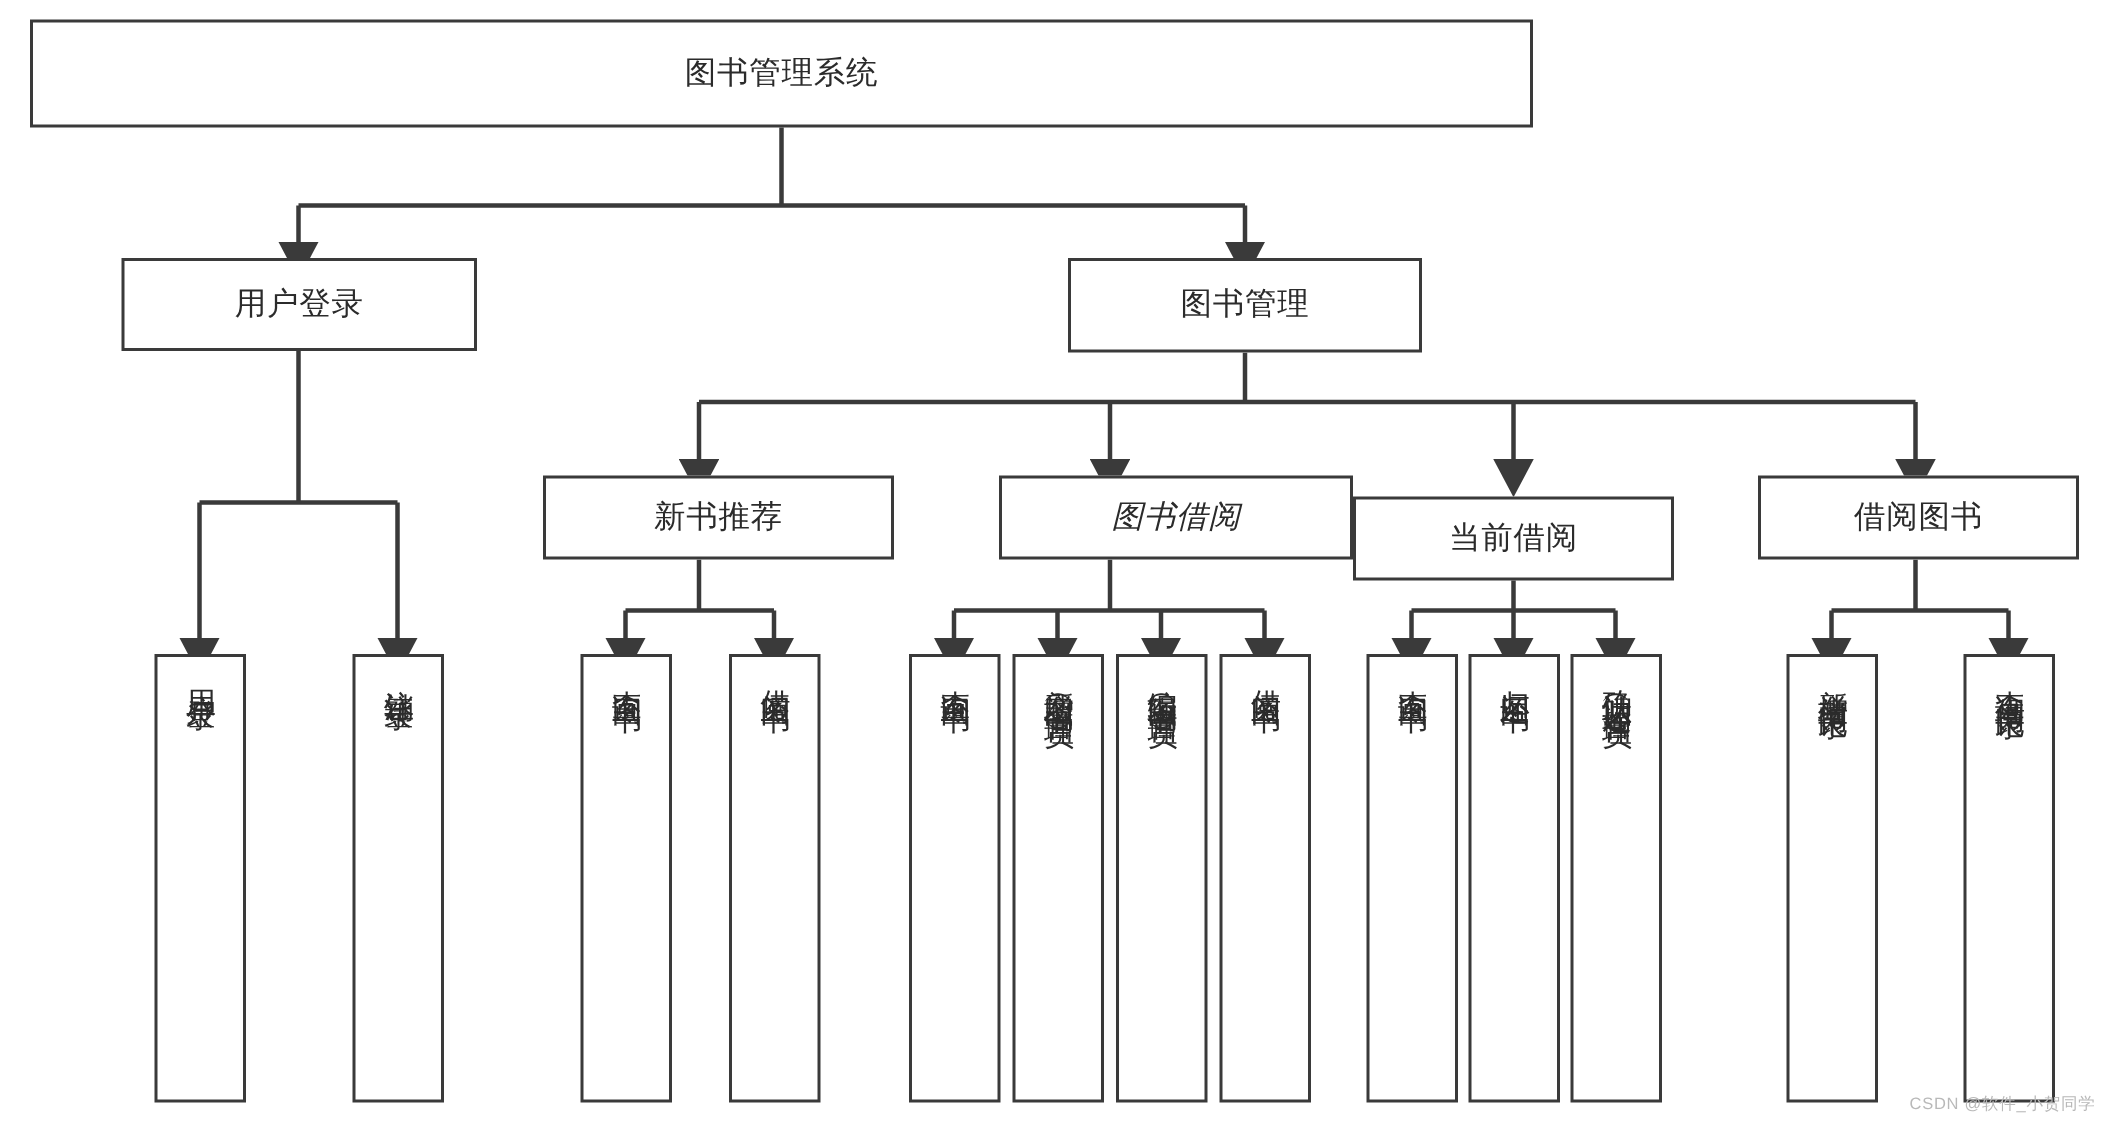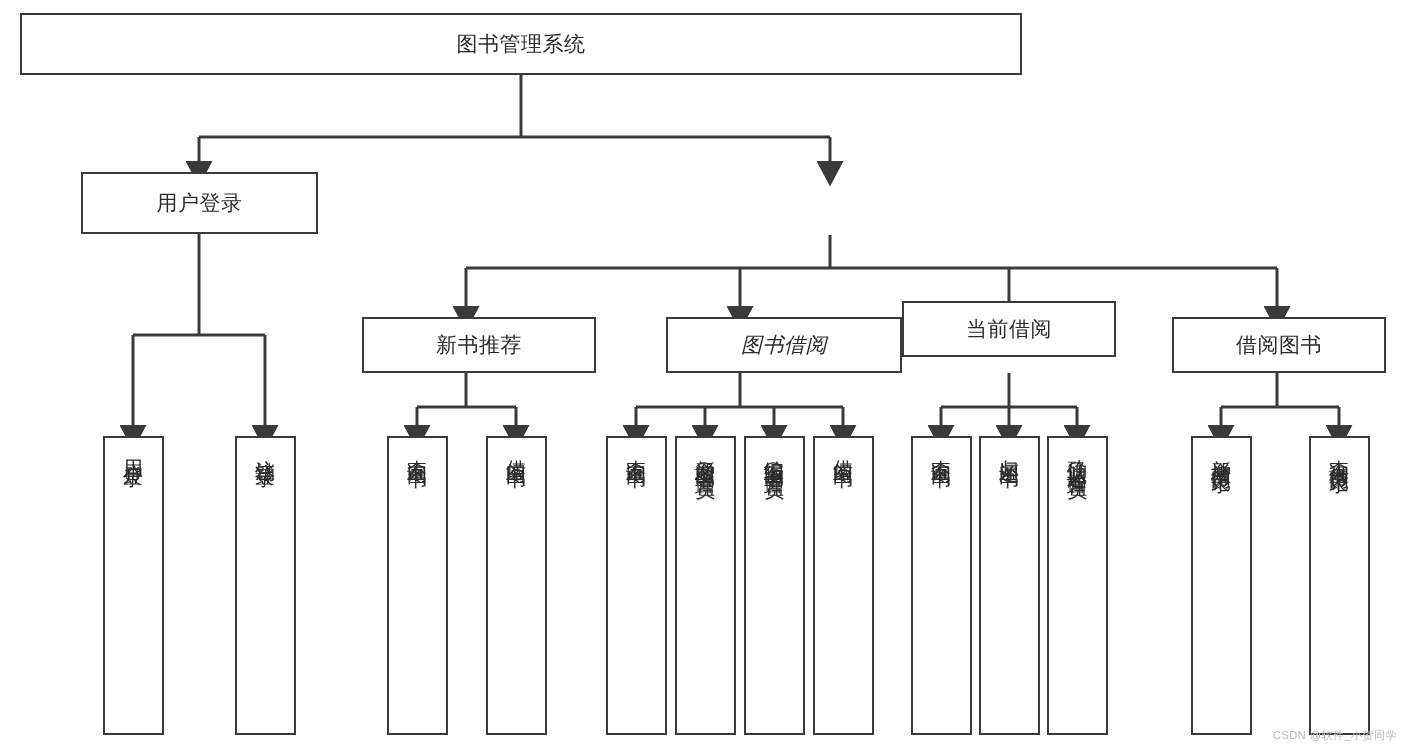--- a/index.html
+++ b/index.html
@@ -118,38 +118,41 @@
       <path d="M1009,407 L1009,428" marker-end="url(#arrow)"></path>
       <path d="M1077,407 L1077,428" marker-end="url(#arrow)"></path>
 
       <path d="M1277,373 L1277,407"></path>
       <path d="M1221,407 L1339,407"></path>
       <path d="M1221,407 L1221,428" marker-end="url(#arrow)"></path>
       <path d="M1339,407 L1339,428" marker-end="url(#arrow)"></path>
     </g>
   </svg>
 
-  <div class="node" style="left:20px; top:13px; width:1002px; height:62px;">
+  <div class="node" style="left:20px; top:13px; width:1002px; height:72px;">
     <span class="node-label">图书管理系统</span>
   </div>
 
   <div class="node" style="left:81px; top:172px; width:237px; height:62px;">
     <span class="node-label">用户登录</span>
   </div>
 
+  <div class="node" style="left:712px; top:172px; width:236px; height:63px;">
+    <span class="node-label">图书管理</span>
+  </div>
 
   <div class="node" style="left:362px; top:317px; width:234px; height:56px;">
     <span class="node-label">新书推荐</span>
   </div>
 
   <div class="node" style="left:666px; top:317px; width:236px; height:56px;font-style:italic;">
     <span class="node-label">图书借阅</span>
   </div>
 
-  <div class="node" style="left:902px; top:301px; width:214px; height:56px;">
+  <div class="node" style="left:902px; top:331px; width:214px; height:56px;">
     <span class="node-label">当前借阅</span>
   </div>
 
   <div class="node" style="left:1172px; top:317px; width:214px; height:56px;">
     <span class="node-label">借阅图书</span>
   </div>
 
   <div class="node leaf" style="left:103px; top:436px; width:61px; height:299px;">
     <span class="node-label">用户登录</span>
   </div>

